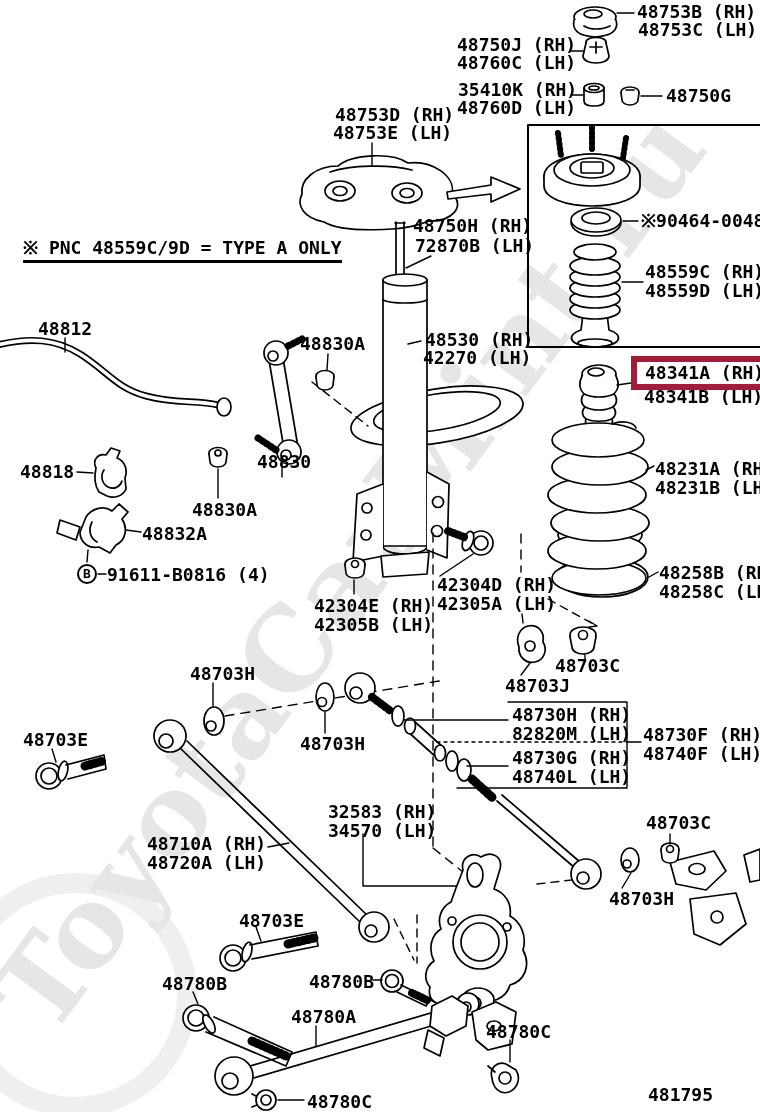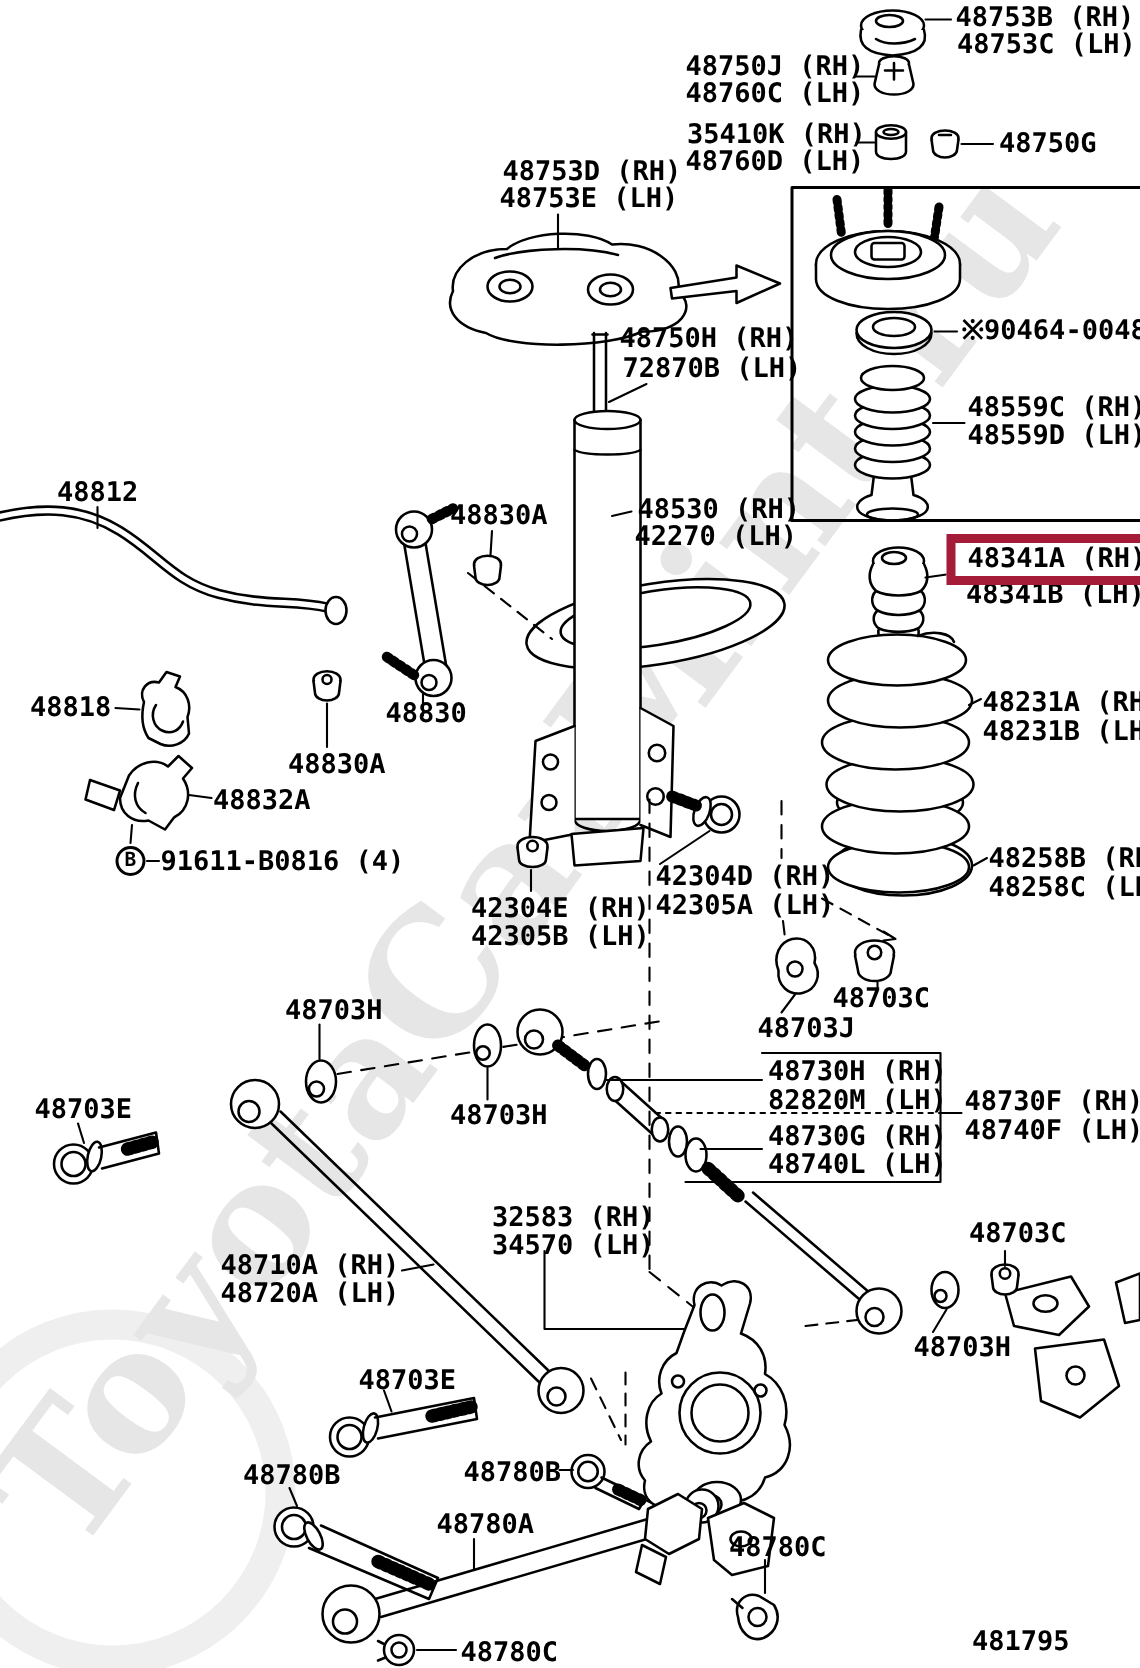--- a/index.html
+++ b/index.html
@@ -381,32 +381,33 @@
 <div class="lbl" style="left:458px;top:80px">35410K (RH)</div>
 <div class="lbl" style="left:457px;top:98px">48760D (LH)</div>
 <div class="lbl" style="left:666px;top:86px">48750G</div>
 <div class="lbl" style="left:335px;top:105px">48753D (RH)</div>
 <div class="lbl" style="left:333px;top:123px">48753E (LH)</div>
 <div class="lbl" style="left:413px;top:216px">48750H (RH)</div>
 <div class="lbl" style="left:415px;top:236px">72870B (LH)</div>
 <div class="lbl" style="left:641px;top:211px">※90464-00480</div>
 <div class="lbl" style="left:645px;top:262px">48559C (RH)</div>
 <div class="lbl" style="left:645px;top:281px">48559D (LH)</div>
+<div class="lbl pnc" style="left:23px;top:238px">※ PNC 48559C/9D = TYPE A ONLY</div>
 <div class="lbl" style="left:38px;top:319px">48812</div>
 <div class="lbl" style="left:300px;top:334px">48830A</div>
 <div class="lbl" style="left:425px;top:330px">48530 (RH)</div>
 <div class="lbl" style="left:423px;top:348px">42270 (LH)</div>
 <div class="lbl" style="left:644px;top:387px">48341B (LH)</div>
 <div class="redbox">
   <div class="lbl">48341A (RH)</div>
 </div>
 <div class="lbl" style="left:655px;top:459px">48231A (RH)</div>
 <div class="lbl" style="left:655px;top:478px">48231B (LH)</div>
 <div class="lbl" style="left:20px;top:462px">48818</div>
-<div class="lbl" style="left:257px;top:466px">48830</div>
+<div class="lbl" style="left:257px;top:452px">48830</div>
 <div class="lbl" style="left:192px;top:500px">48830A</div>
 <div class="lbl" style="left:142px;top:524px">48832A</div>
 <div class="circle-b"><span>B</span></div>
 <div class="lbl" style="left:107px;top:565px">91611-B0816 (4)</div>
 <div class="lbl" style="left:437px;top:575px">42304D (RH)</div>
 <div class="lbl" style="left:437px;top:594px">42305A (LH)</div>
 <div class="lbl" style="left:314px;top:596px">42304E (RH)</div>
 <div class="lbl" style="left:314px;top:615px">42305B (LH)</div>
 <div class="lbl" style="left:659px;top:563px">48258B (RH)</div>
 <div class="lbl" style="left:659px;top:582px">48258C (LH)</div>

